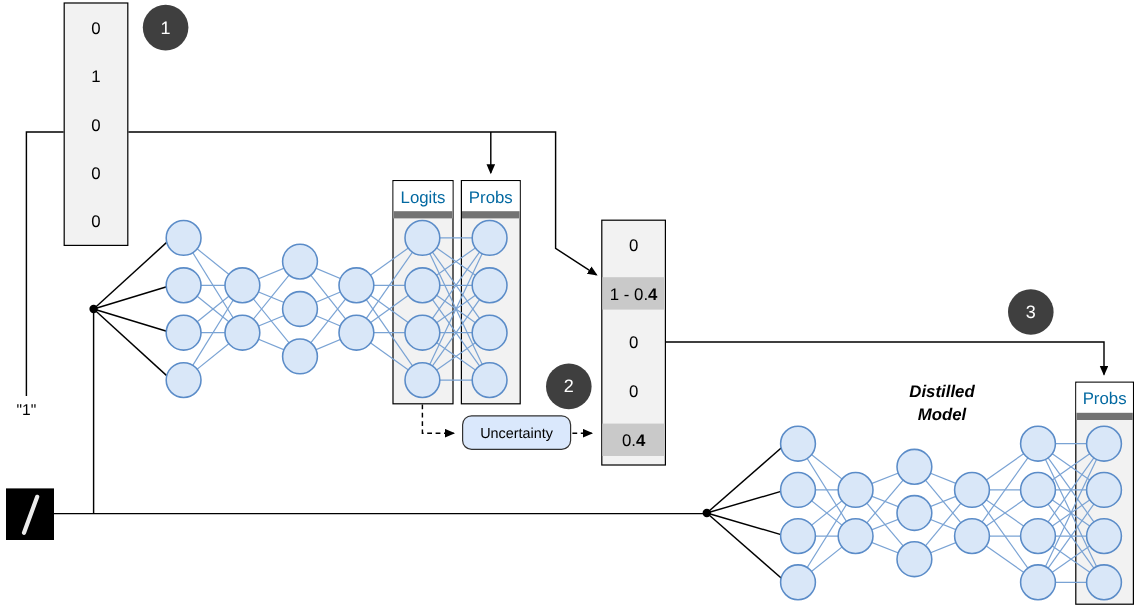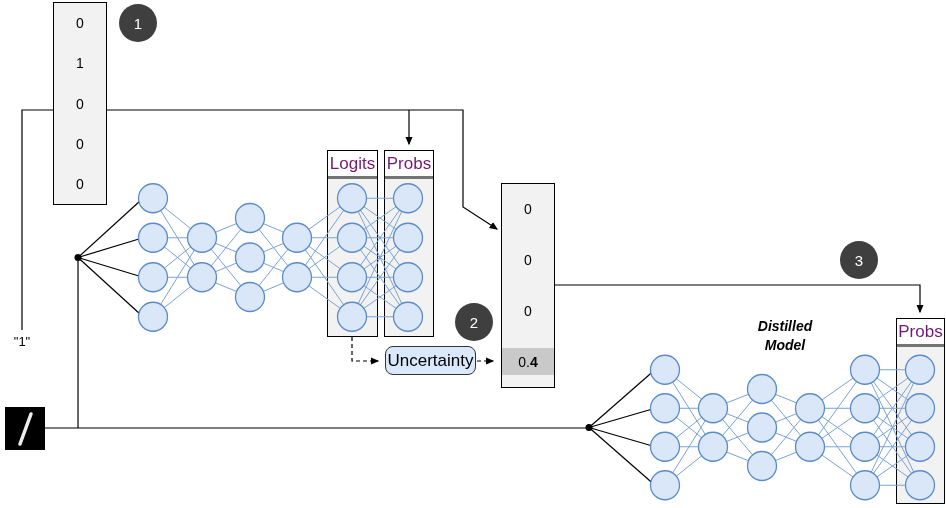--- a/index.html
+++ b/index.html
@@ -8,27 +8,27 @@
   svg.under{z-index:0;}
   svg.over{z-index:2;}
   .abs{position:absolute;box-sizing:border-box;z-index:1;}
   .vecbox{background:var(--box-bg,#f2f2f2);border:1px solid #000;display:flex;flex-direction:column;}
   .vcell{flex:1;display:flex;align-items:center;justify-content:center;}
   .band{width:100%;height:27px;display:flex;align-items:center;justify-content:center;
         font-size:14px;color:#000;}
   .band.hl{background:var(--hl-bg,#c9c9c9);}
   .band b{font-weight:bold;}
   .colbox{background:var(--box-bg,#f2f2f2);border:1px solid #000;}
-  .colhdr{height:25px;background:#fff;border-bottom:3px solid #737373;display:flex;
-          align-items:center;justify-content:center;font-size:17px;color:#701a75;}
+  .colhdr{height:25px;background:#fff;border-bottom:6px solid #737373;display:flex;
+          align-items:center;justify-content:center;font-size:14px;color:#0369a1;}
   .badge{width:38px;height:38px;border-radius:50%;background:var(--badge-bg,#3f3f3f);
          color:#fff;display:flex;align-items:center;justify-content:center;font-size:15px;}
   .model-label{font-weight:bold;font-size:14px;line-height:19px;text-align:center;color:#000;}
   .uncertainty{background:var(--unc-bg,#dae8fc);border:1px solid #333;border-radius:8px;
-               display:flex;align-items:center;justify-content:center;font-size:17px;color:#000;}
+               display:flex;align-items:center;justify-content:center;font-size:12px;color:#000;}
   .truelabel{font-size:13px;text-align:center;color:#000;}
   .mnist{background:#000;}
 </style>
 </head>
 <body>
 
 <div class="canvas">
 
   <svg class="layer under" width="946" height="508">
     <defs>
@@ -82,20 +82,25 @@
     <div class="colhdr">Logits</div>
   </div>
   <div class="abs colbox" style="left:384px;top:150px;width:50px;height:187px;">
     <div class="colhdr">Probs</div>
   </div>
 
   <div class="abs vecbox" id="vec2" style="left:501px;top:183px;width:54px;height:205px;">
       <div class="vcell">
         <div class="band">
           <span>0</span>
+        </div>
+      </div>
+      <div class="vcell">
+        <div class="band hl">
+          <span>1 - 0.<b>4</b></span>
         </div>
       </div>
       <div class="vcell">
         <div class="band">
           <span>0</span>
         </div>
       </div>
       <div class="vcell">
         <div class="band">
           <span>0</span>

